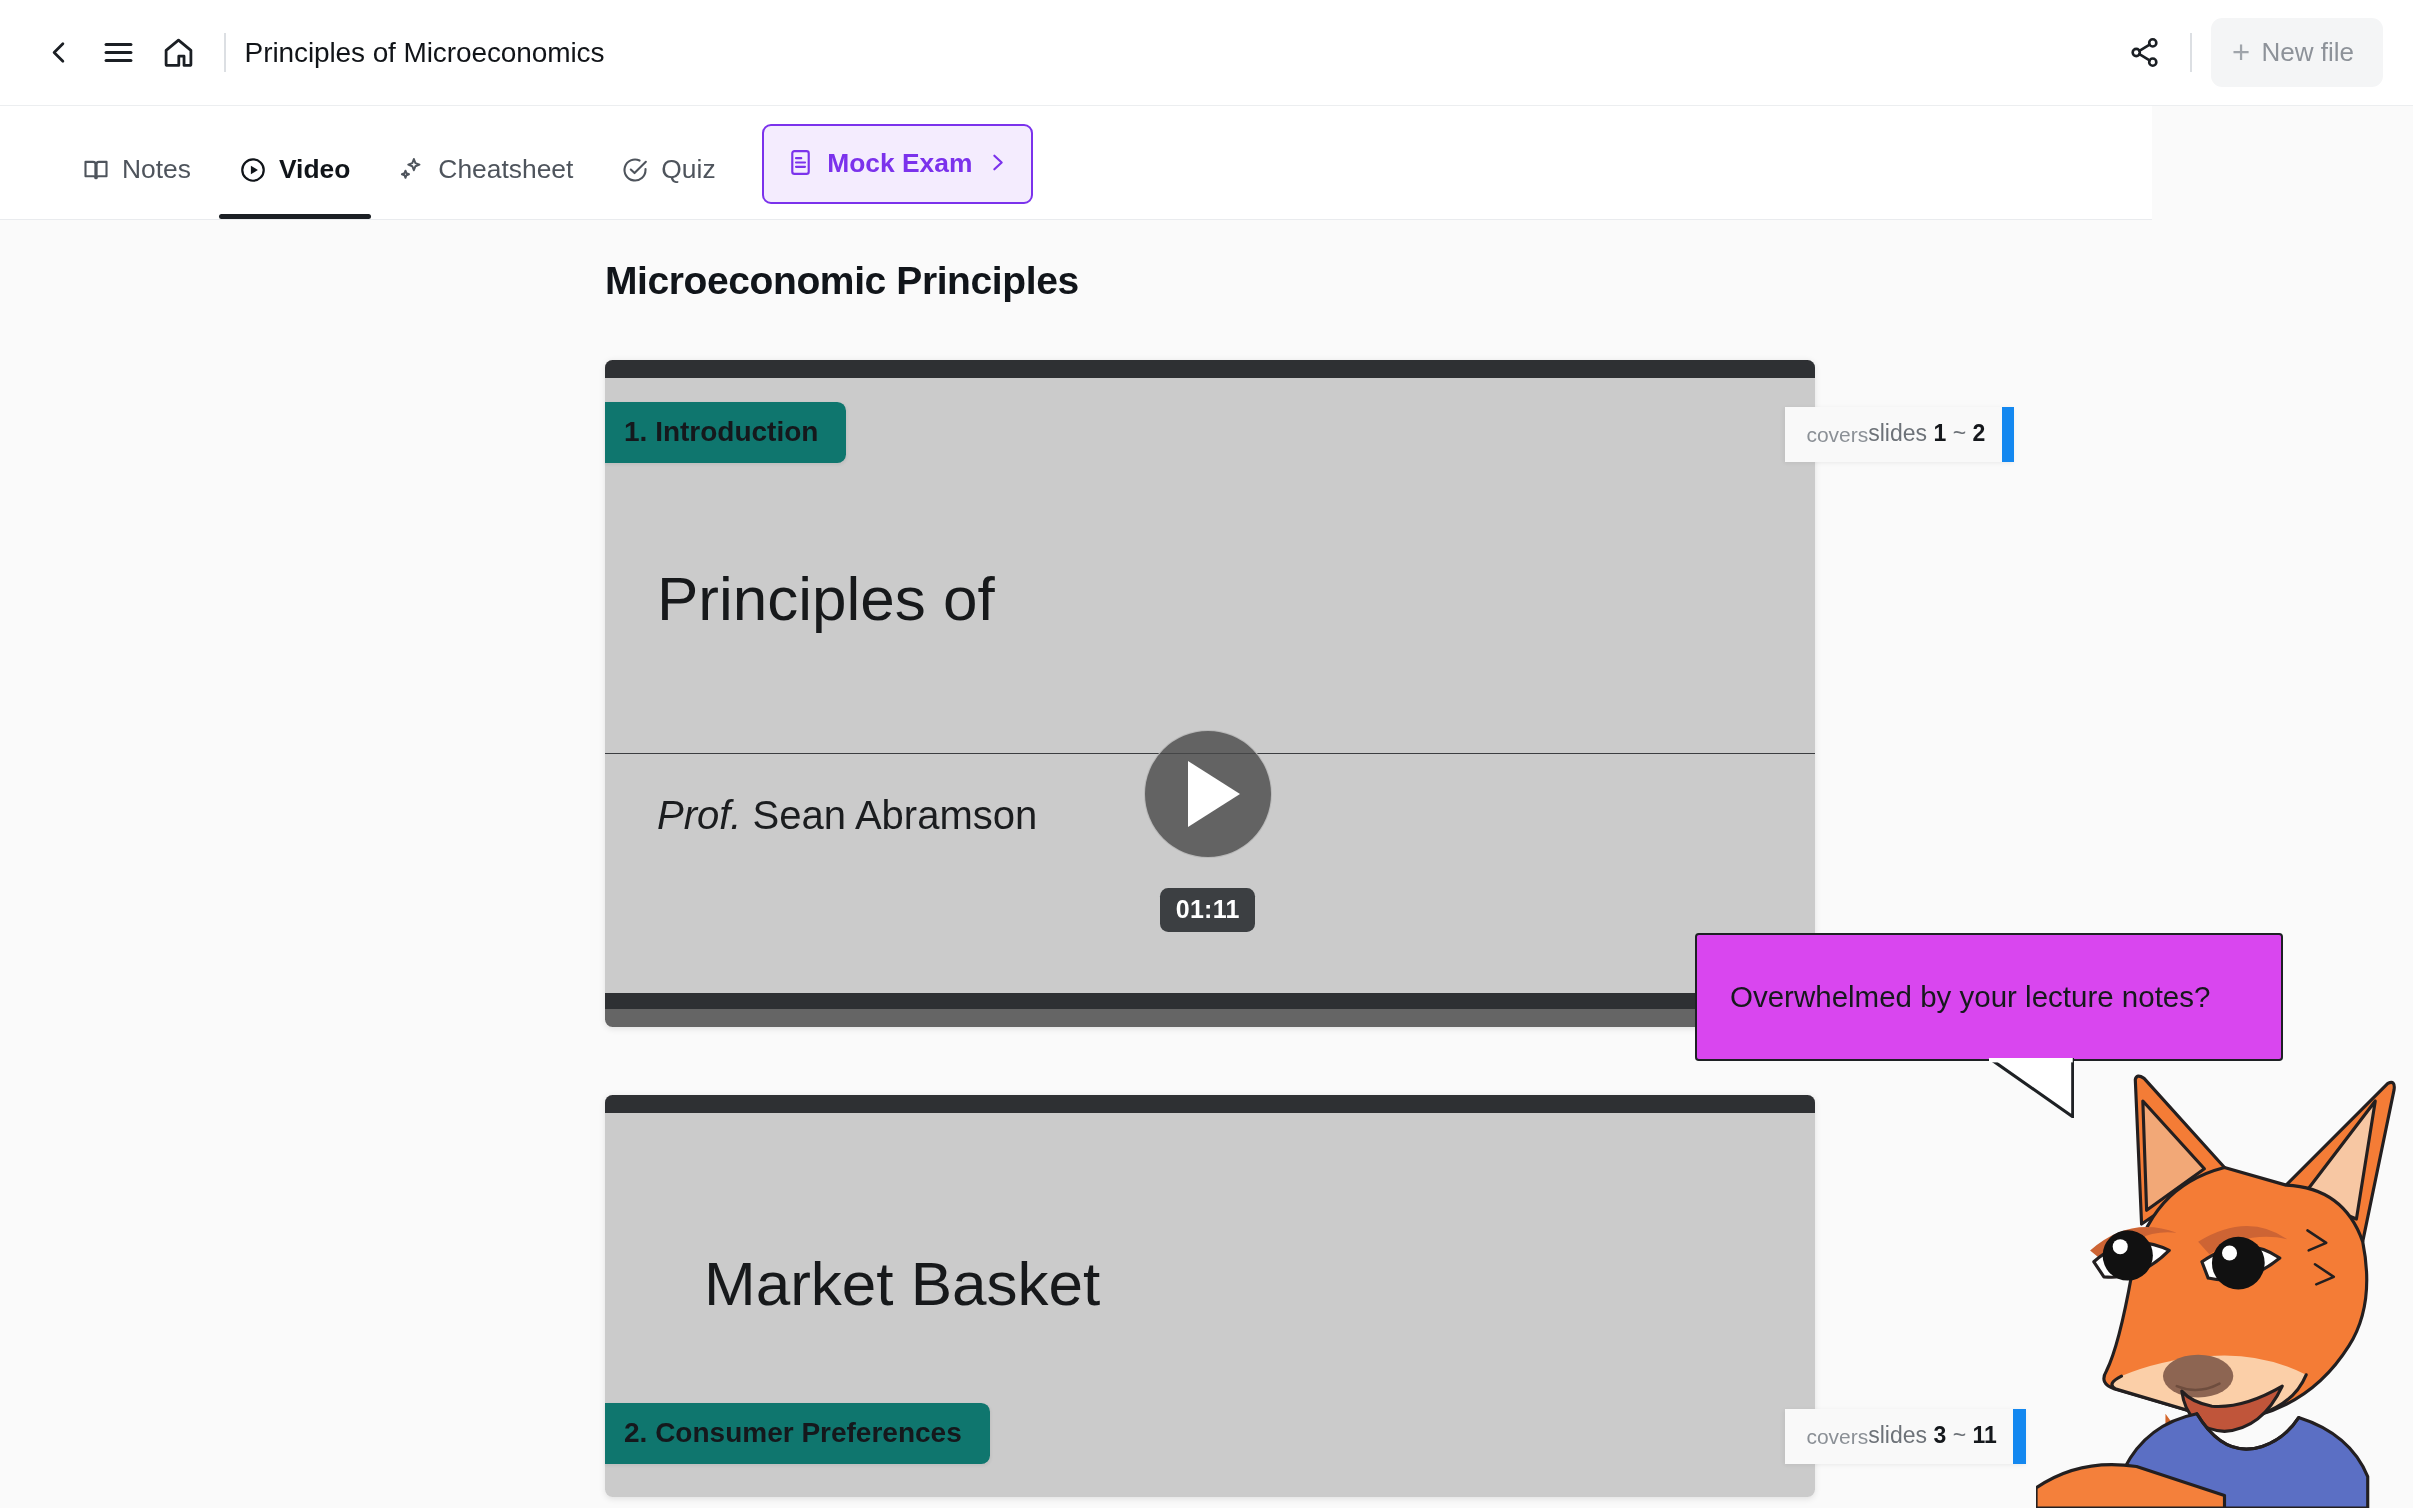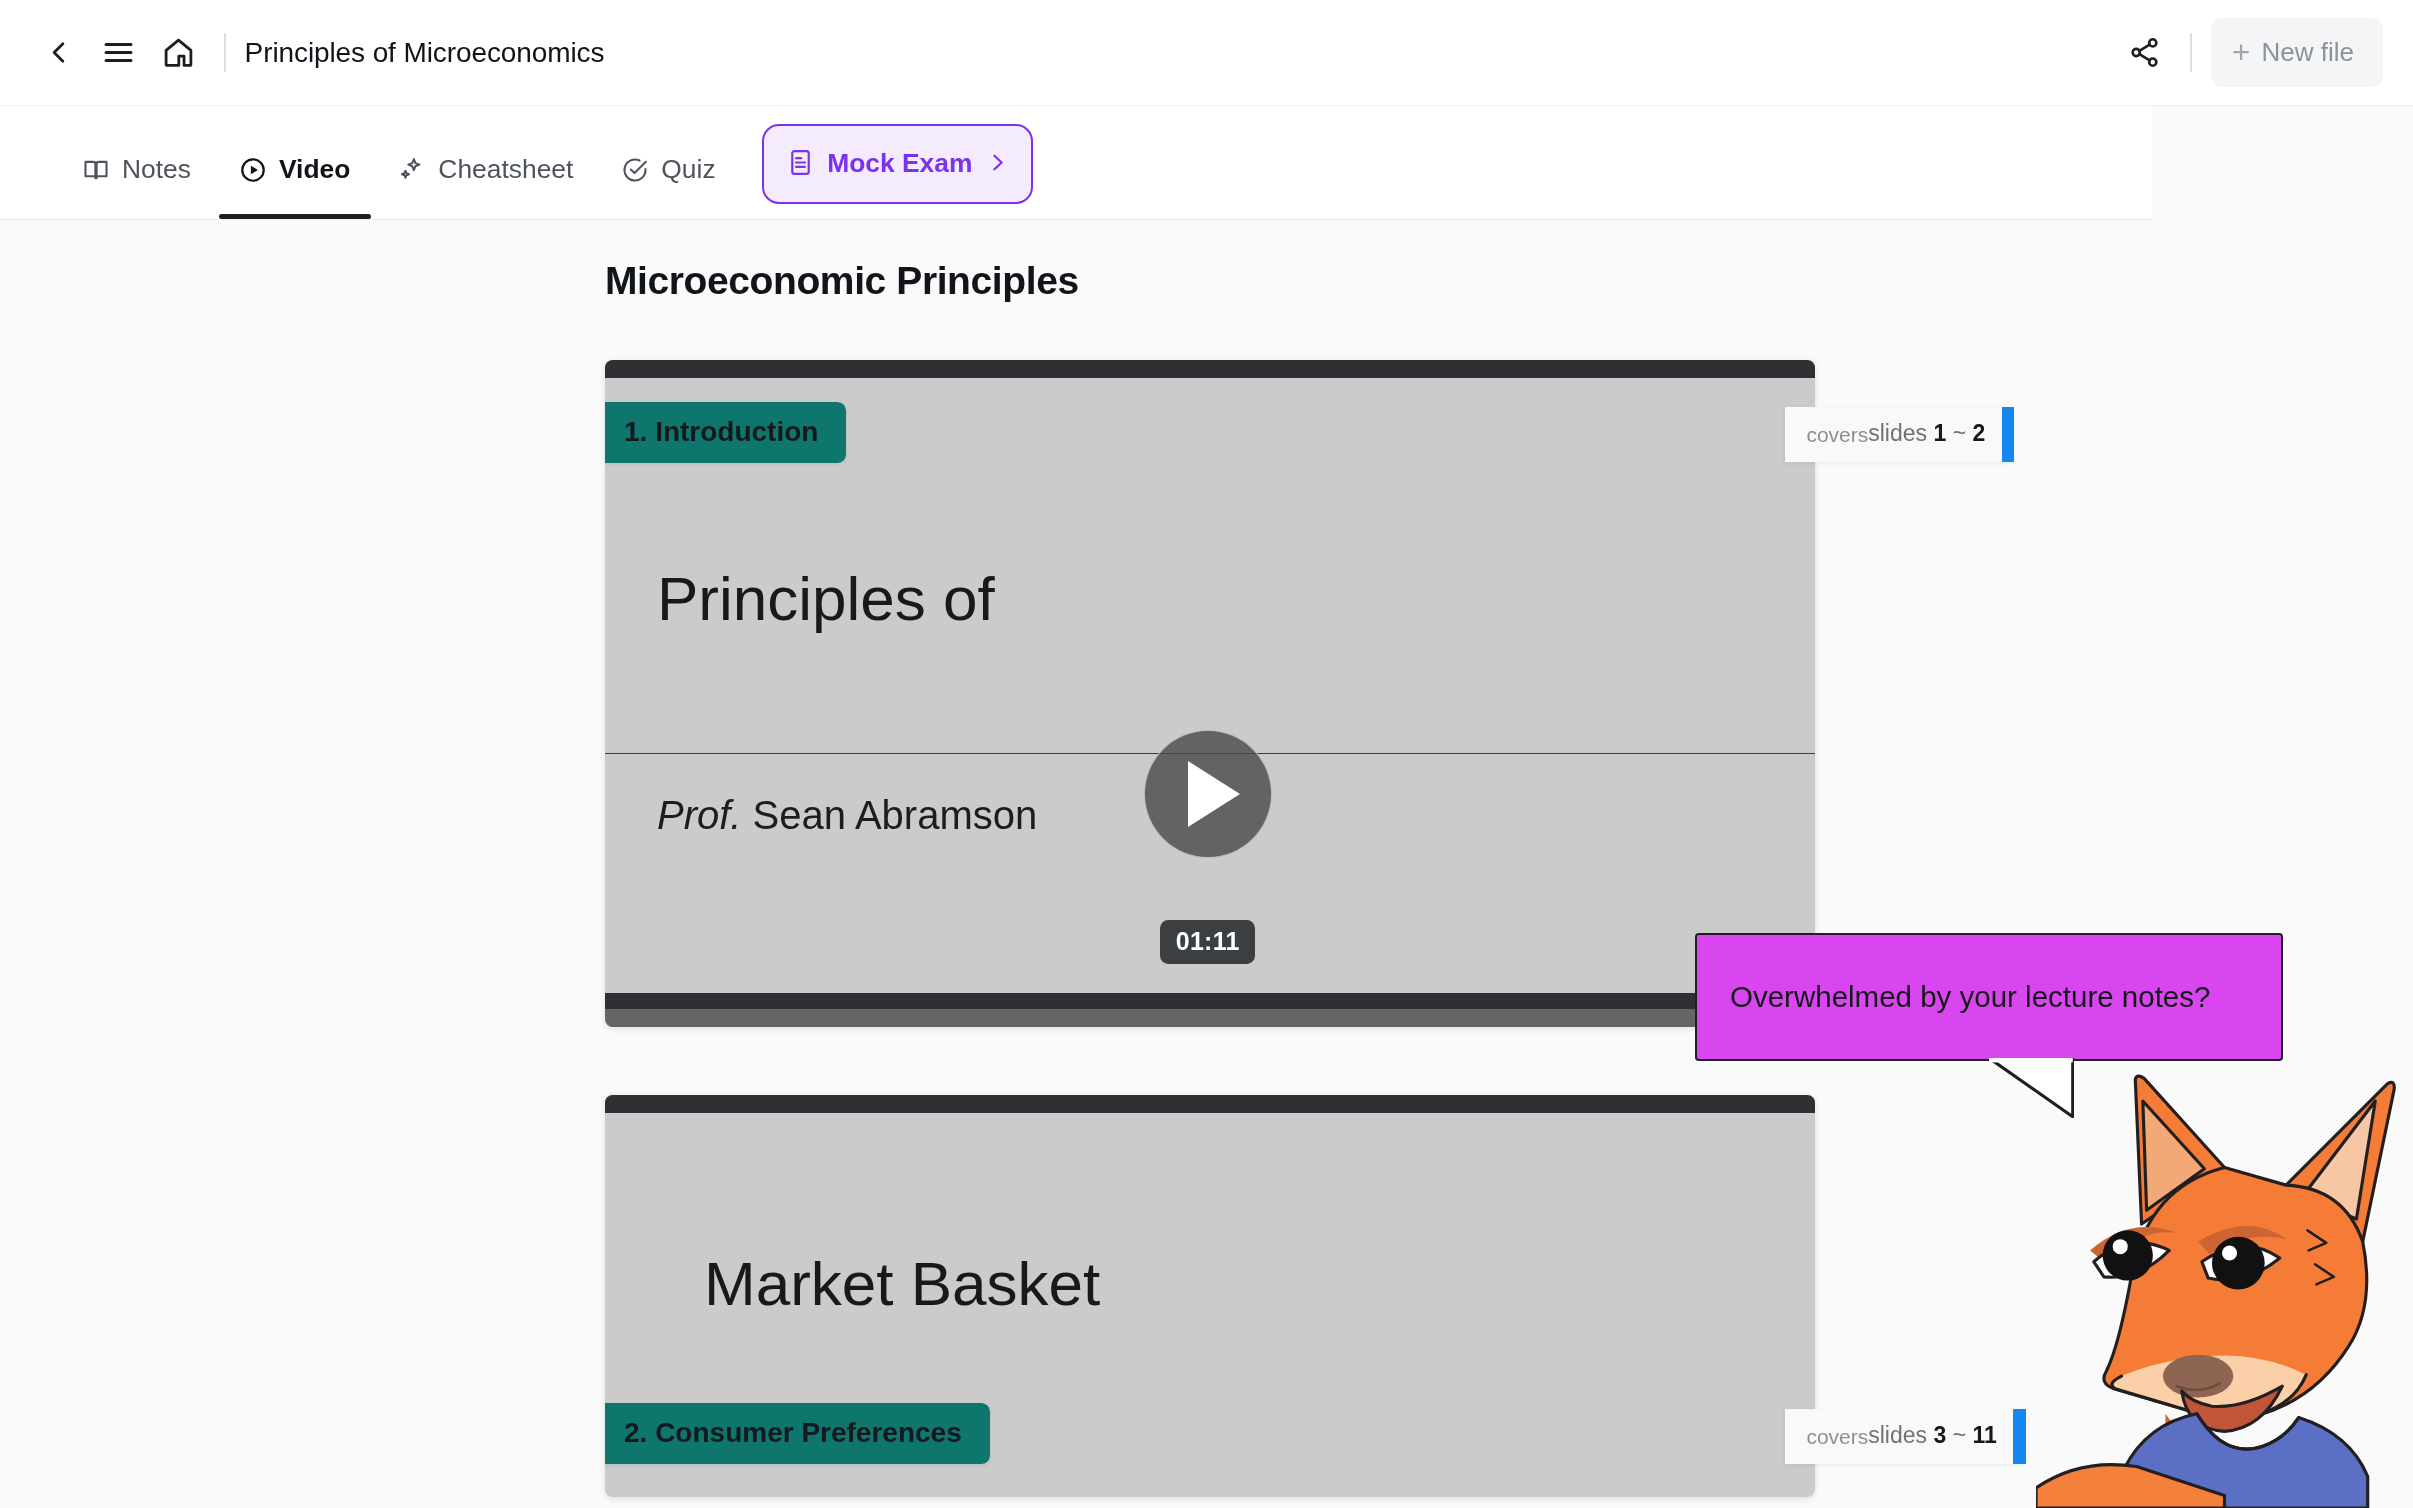--- a/index.html
+++ b/index.html
@@ -63,21 +63,21 @@
   .tab.active .tab-label { color: #101419; font-weight: 700; }
   .tab.active::after {
     content: ""; position: absolute; left: 3.8px; right: 3.8px; bottom: 0;
     height: 5px; background: #1b1f24; border-radius: 2.5px;
   }
   .tab svg { display: block; }
   .mock-btn {
     margin-left: 22.6px; margin-top: 3.8px;
     height: 80px; padding: 0 21.4px;
     display: flex; align-items: center; gap: 12.6px;
-    background: #f4ecfe; border: 2.5px solid #7b32ec; border-radius: 17px;
+    background: #f4ecfe; border: 2.5px solid #7b32ec; border-radius: 9px;
     cursor: pointer; font-family: "Liberation Sans", sans-serif;
   }
   .mock-label { font-size: 26.4px; color: #7b32ec; font-weight: 700; white-space: nowrap; }
 
   
   .content {
     position: absolute; top: 220px; left: 0;
     width: 2413px; height: 1288px;
     background: #fafafa; overflow: hidden;
   }
@@ -171,21 +171,21 @@
     width: 0; height: 0; margin-left: 11.3px;
     border-top: 33px solid transparent;
     border-bottom: 33px solid transparent;
     border-left: 52px solid #ffffff;
   }
   .time-badge {
     position: absolute; left: 1160px; top: 888px;
     z-index: 8;
     background: #3c3f42; color: #ffffff;
     border-radius: 8.2px; padding: 7px 15.7px 8.2px;
-    font-size: 25px; font-weight: 700; letter-spacing: 0.3px; margin-top: 32px;
+    font-size: 25px; font-weight: 700; letter-spacing: 0.3px;
   }
 
   
   .bubble {
     position: absolute; left: 1695px; top: 933px;
     width: 588px; height: 128px; z-index: 20;
     background: #d946ef;
     border: 2.5px solid #1e2124;
     border-radius: 3.8px;
     display: flex; align-items: center;

